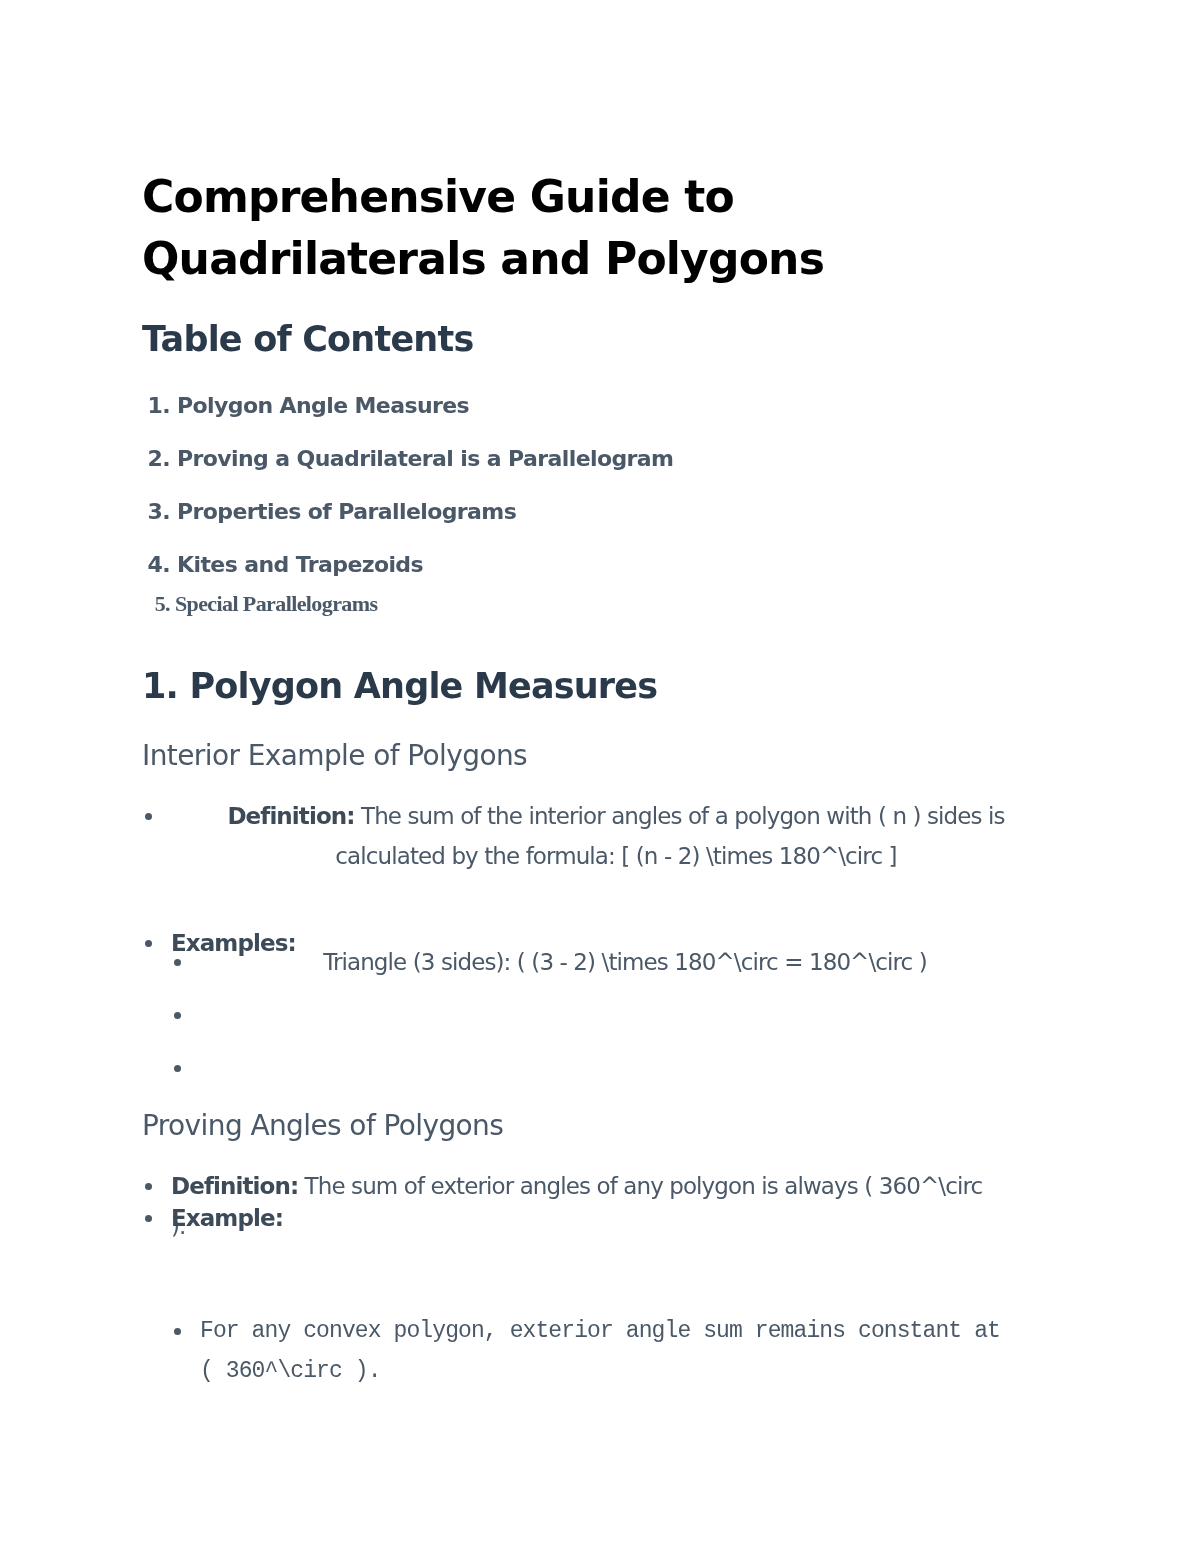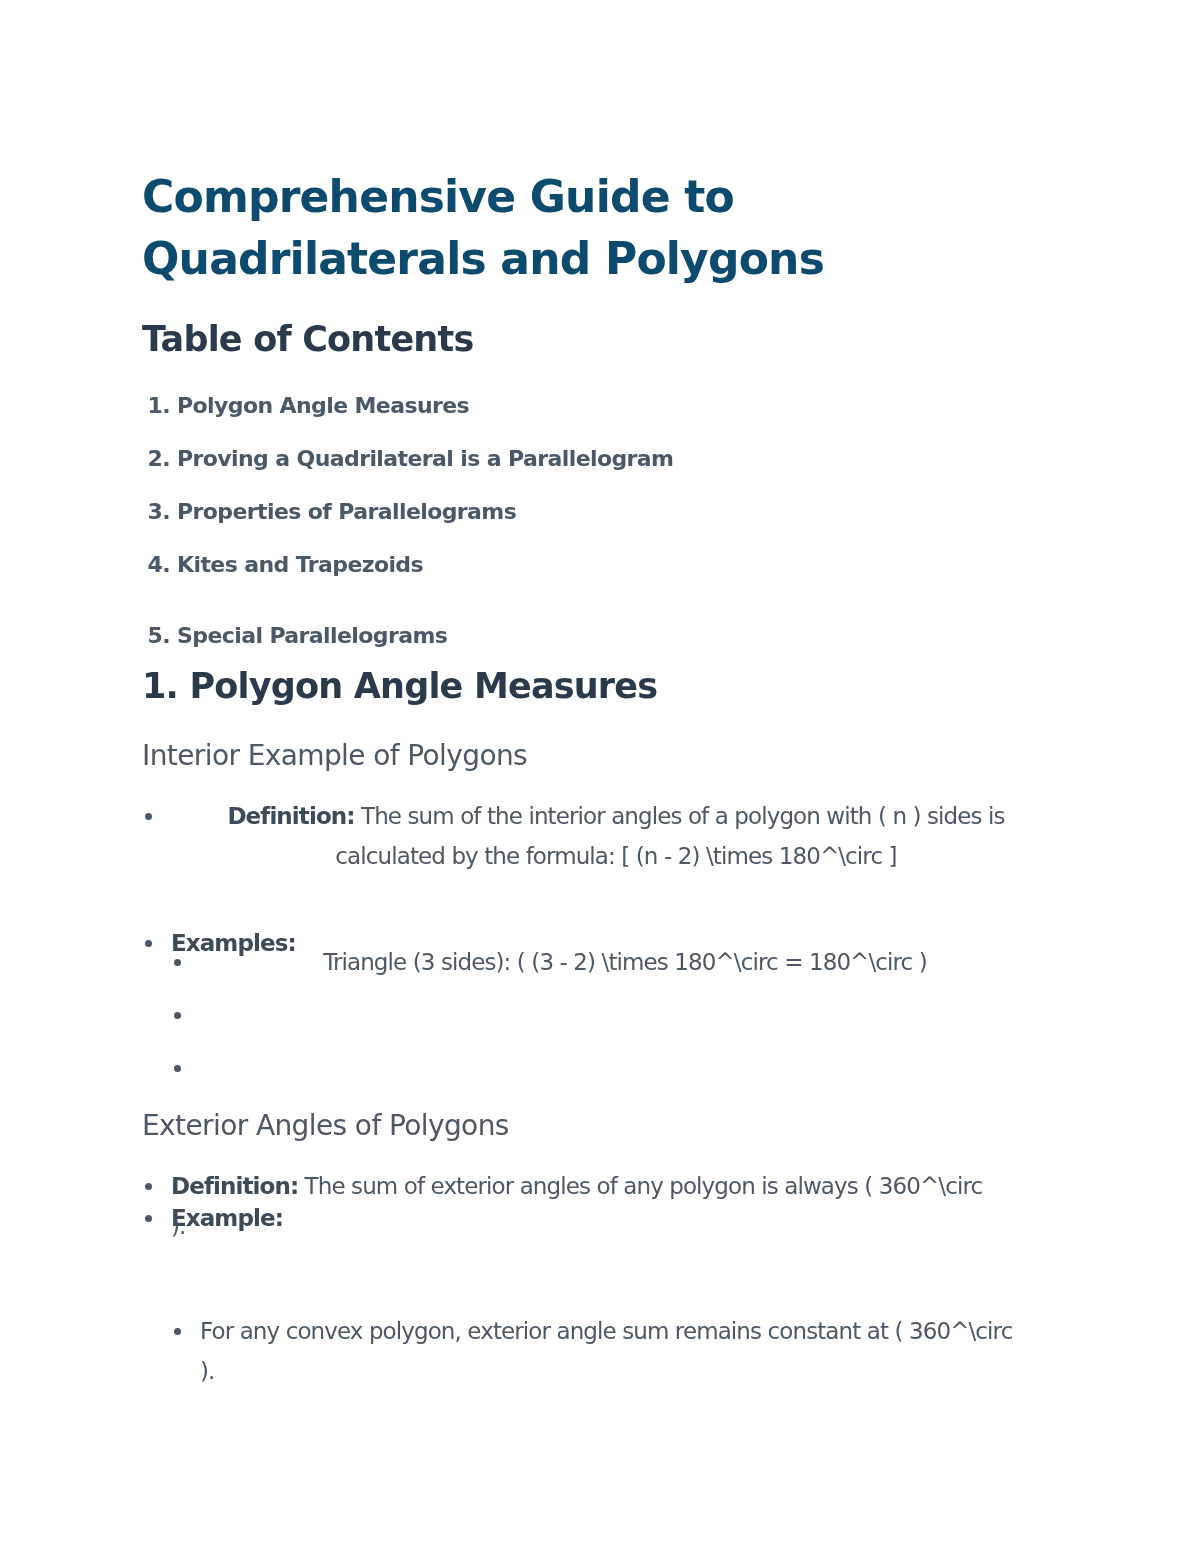--- a/index.html
+++ b/index.html
@@ -1,20 +1,20 @@
 <!DOCTYPE html>
 <html><head>
 <meta charset="utf-8">
 <style>
   html, body { margin: 0; padding: 0; background: #ffffff; }
   body { width: 1200px; height: 1553px; position: relative; overflow: hidden;
          font-family: "DejaVu Sans", sans-serif; }
   .page { position: absolute; left: 142px; top: 0; width: 920px; }
   .h1 { position: absolute; left: 0; top: 166px; width: 930px; font-size: 44px; font-weight: bold;
-        color: #0c4a6e; line-height: 62px; letter-spacing: -0.8px; margin: 0; }
+        color: #000000; line-height: 62px; letter-spacing: -0.8px; margin: 0; }
   .h2 { position: absolute; left: 0; font-size: 35px; font-weight: bold; color: #2b3a4b;
         margin: 0; letter-spacing: -0.8px; line-height: 42px; }
   .h3 { position: absolute; left: 0; font-size: 28px; font-weight: normal; color: #4a5867;
         margin: 0; letter-spacing: -0.6px; line-height: 36px; }
   .toc-item { position: absolute; left: 0; font-size: 22px; font-weight: bold; color: #4a5867;
               letter-spacing: -0.6px; line-height: 30px; white-space: nowrap; }
   .toc-num { display: inline-block; width: 28px; text-align: right; }
   .li { position: absolute; font-size: 23px; color: #4a5867; letter-spacing: -0.9px;
         line-height: 40px; }
   .li .bullet { position: absolute; left: -26px; top: 17px; width: 7px; height: 7px;
@@ -40,21 +40,21 @@
     <span>Proving a Quadrilateral is a Parallelogram</span>
   </div>
   <div class="toc-item" style="top:497px;">
     <span class="toc-num">3.</span>
     <span>Properties of Parallelograms</span>
   </div>
   <div class="toc-item" style="top:550px;">
     <span class="toc-num">4.</span>
     <span>Kites and Trapezoids</span>
   </div>
-  <div class="toc-item" style="top:621px;">
+  <div class="toc-item" style="top:589px;font-family:Liberation Serif, serif;">
     <span class="toc-num">5.</span>
     <span>Special Parallelograms</span>
   </div>
 
   <h2 class="h2" style="top:665px;">1. Polygon Angle Measures</h2>
 
   <h3 class="h3" style="top:738px;">Interior Example of Polygons</h3>
 
   <div class="li l1" style="top:796px;text-align:center;">
     <span class="bullet"></span>
@@ -70,29 +70,29 @@
     <span class="bullet"></span>
     <span>Triangle (3 sides): ( (3 - 2) \times 180^\circ = 180^\circ )</span>
   </div>
   <div class="li l2" style="top:995px;">
     <span class="bullet"></span>
   </div>
   <div class="li l2" style="top:1048px;">
     <span class="bullet"></span>
   </div>
 
-  <h3 class="h3" style="top:1108px;">Exterior Angles of Polygons</h3>
+  <h3 class="h3" style="top:1108px;">Proving Angles of Polygons</h3>
 
   <div class="li l1" style="top:1166px; width:830px;">
     <span class="bullet"></span>
     <b>Definition:</b><span> The sum of exterior angles of any polygon is always ( 360^\circ ).</span>
   </div>
 
   <div class="li l1" style="top:1198px;">
     <span class="bullet"></span>
     <b>Example:</b>
   </div>
 
-  <div class="li l2" style="top:1311px; width:820px;">
+  <div class="li l2" style="top:1311px; width:820px;font-family:Liberation Mono, monospace;">
     <span class="bullet"></span>
     <span>For any convex polygon, exterior angle sum remains constant at ( 360^\circ ).</span>
   </div>
 </div>
 
 </body></html>

